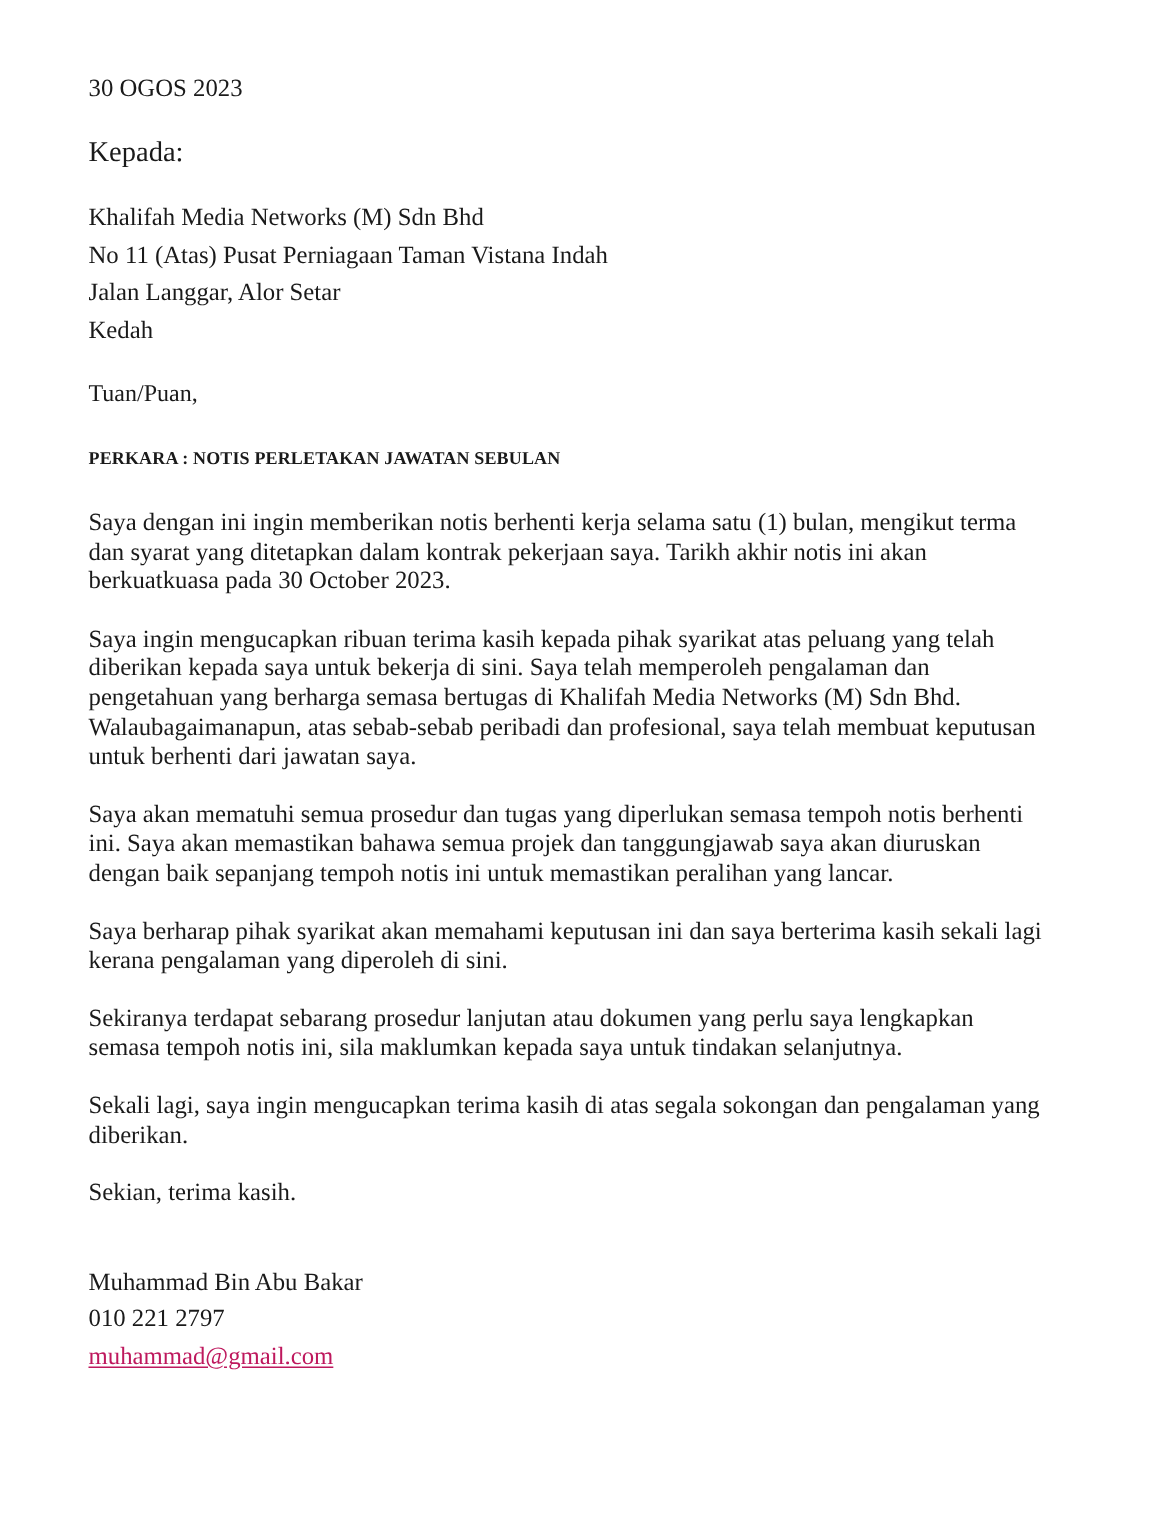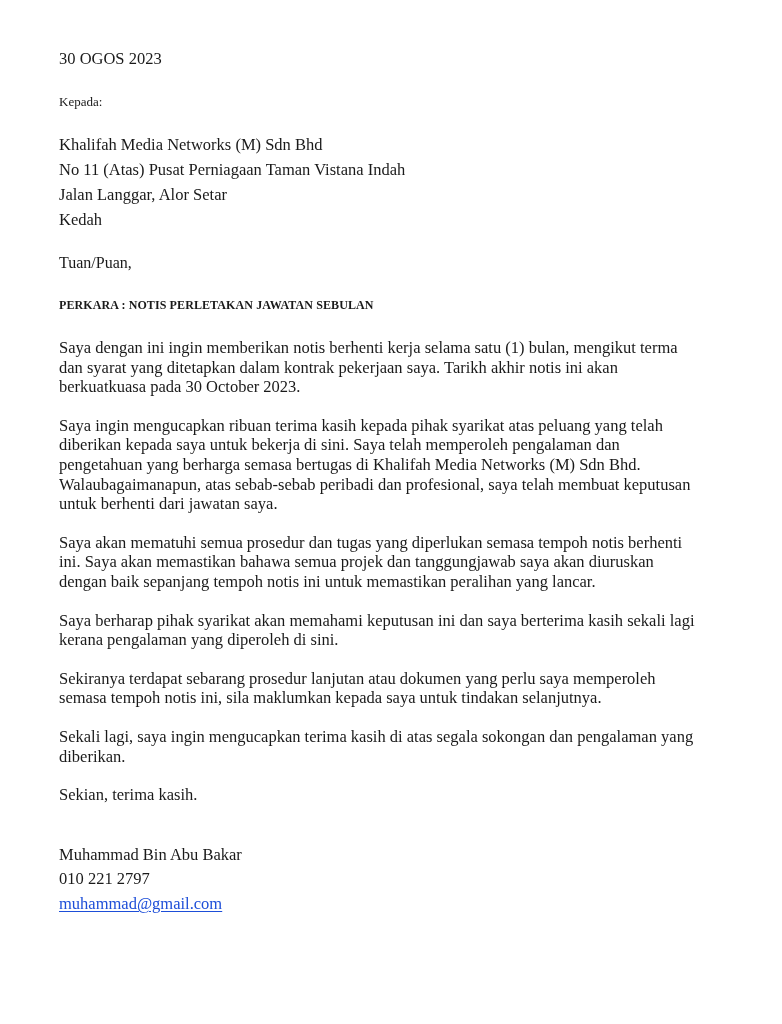--- a/index.html
+++ b/index.html
@@ -28,21 +28,21 @@
     font-size: 16.5px;
     line-height: 25px;
     white-space: nowrap;
   }
   .date-line {
     font-size: 16.5px;
     line-height: 25px;
     margin-bottom: 18px;
   }
   .salutation-to {
-    font-size: 13px;
+    font-size: 19px;
     line-height: 25px;
     margin-bottom: 18px;
   }
   .recipient-block {
     margin-bottom: 18px;
     font-family: Liberation Serif, serif;
   }
   .greeting-line {
     font-size: 16px;
     line-height: 25px;
@@ -70,21 +70,21 @@
   .signature-block {
     margin-top: 38px;
   }
   .sig-line {
     font-size: 16.5px;
     line-height: 24.5px;
   }
   .email-link {
     font-size: 16.5px;
     line-height: 24.5px;
-    color: #1d4ed8;
+    color: #be185d;
     text-decoration: underline;
     text-underline-offset: 1.5px;
     cursor: pointer;
     display: inline-block;
   }
 </style>
 </head>
 <body>
 
 <div class="page">
@@ -101,21 +101,21 @@
   </div>
 
   <div class="greeting-line">Tuan/Puan,</div>
 
   <div class="subject-line">PERKARA : NOTIS PERLETAKAN JAWATAN SEBULAN</div>
 
   <div class="body-para">Saya dengan ini ingin memberikan notis berhenti kerja selama satu (1) bulan, mengikut terma dan syarat yang ditetapkan dalam kontrak pekerjaan saya. Tarikh akhir notis ini akan berkuatkuasa pada 30 October 2023.</div>
   <div class="body-para">Saya ingin mengucapkan ribuan terima kasih kepada pihak syarikat atas peluang yang telah diberikan kepada saya untuk bekerja di sini. Saya telah memperoleh pengalaman dan pengetahuan yang berharga semasa bertugas di Khalifah Media Networks (M) Sdn Bhd. Walaubagaimanapun, atas sebab-sebab peribadi dan profesional, saya telah membuat keputusan untuk berhenti dari jawatan saya.</div>
   <div class="body-para">Saya akan mematuhi semua prosedur dan tugas yang diperlukan semasa tempoh notis berhenti ini. Saya akan memastikan bahawa semua projek dan tanggungjawab saya akan diuruskan dengan baik sepanjang tempoh notis ini untuk memastikan peralihan yang lancar.</div>
   <div class="body-para">Saya berharap pihak syarikat akan memahami keputusan ini dan saya berterima kasih sekali lagi kerana pengalaman yang diperoleh di sini.</div>
-  <div class="body-para">Sekiranya terdapat sebarang prosedur lanjutan atau dokumen yang perlu saya memperoleh semasa tempoh notis ini, sila maklumkan kepada saya untuk tindakan selanjutnya.</div>
+  <div class="body-para">Sekiranya terdapat sebarang prosedur lanjutan atau dokumen yang perlu saya lengkapkan semasa tempoh notis ini, sila maklumkan kepada saya untuk tindakan selanjutnya.</div>
   <div class="body-para">Sekali lagi, saya ingin mengucapkan terima kasih di atas segala sokongan dan pengalaman yang diberikan.</div>
 
   <div class="closing-para">Sekian, terima kasih.</div>
 
   <div class="signature-block">
     <div class="sig-line">Muhammad Bin Abu Bakar</div>
     <div class="sig-line">010 221 2797</div>
     <div class="sig-line">
       <a class="email-link" href="#">muhammad@gmail.com</a>
     </div>

